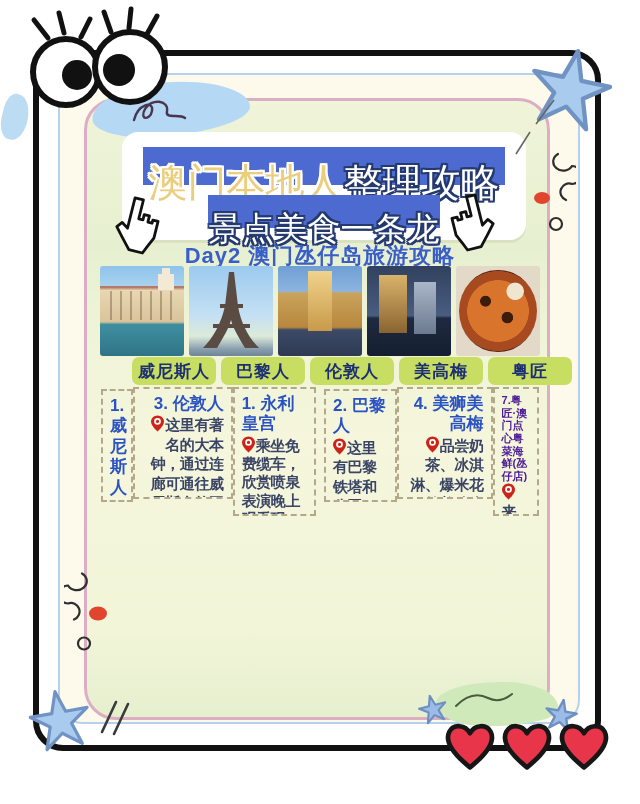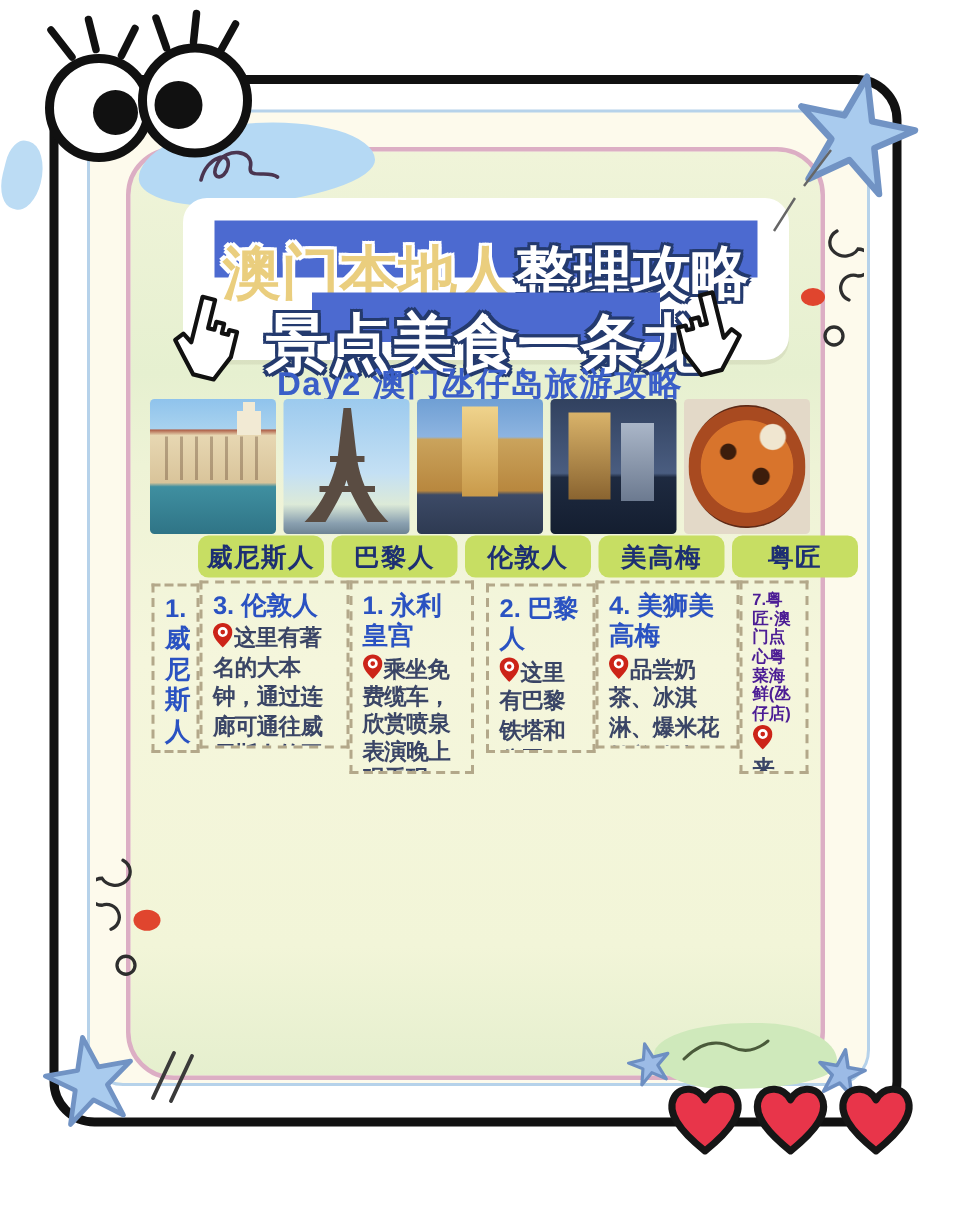--- a/index.html
+++ b/index.html
@@ -12,23 +12,23 @@
   .bluerect{left:58px;top:73px;width:518px;height:647px;border:2px solid #b6d2ea;border-radius:24px;background:#fdfaec;}
   .panel{left:84px;top:98px;width:460px;height:616px;border:3px solid #dcaec4;border-radius:32px;
          background:linear-gradient(180deg,#f0f4d9 0%,#e6f0d0 24%,#eef3d6 34%,#f5f6dc 55%,#f2f5d8 86%,#e5efce 100%);}
 
   
   .card{left:122px;top:132px;width:404px;height:108px;background:#fff;border-radius:16px;
         box-shadow:0 3px 0 rgba(120,120,90,.12);}
   .banner{position:absolute;background:#4c6ad0;display:flex;align-items:center;justify-content:center;overflow:visible;}
   .banner1{left:21px;top:15px;width:362px;height:38px;}
   .banner2{left:86px;top:63px;width:232px;height:33px;}
-  .bt{font-weight:700;line-height:.95;white-space:nowrap;letter-spacing:0px;margin-top:34px;}
+  .bt{font-weight:400;line-height:.95;white-space:nowrap;letter-spacing:0px;margin-top:34px;}
   .bt1{font-size:39px;}
-  .bt2{font-size:42px;text-align:center;}
+  .bt2{font-size:33px;text-align:center;}
   .t-yellow{color:#eace7e;text-shadow:-2px -2px 0 #fff,2px -2px 0 #fff,-2px 2px 0 #fff,2px 2px 0 #fff,-2px 0 0 #fff,2px 0 0 #fff,0 -2px 0 #fff,0 2px 0 #fff;}
   .t-white{color:#ffffff;text-shadow:-2px -2px 0 #243a6e,2px -2px 0 #243a6e,-2px 2px 0 #243a6e,2px 2px 0 #243a6e,-2px 0 0 #243a6e,2px 0 0 #243a6e,0 -2px 0 #243a6e,0 2px 0 #243a6e;}
 
   .dayline{left:120px;top:241px;width:400px;text-align:center;font-size:22px;font-weight:800;color:#3a5ec8;letter-spacing:1px;}
 
   
   .gallery{left:100px;top:266px;width:440px;height:90px;display:flex;gap:5px;}
   .photo{flex:1;border-radius:3px;overflow:hidden;position:relative;background:#9cc;}
   .ph-venetian{background:linear-gradient(180deg,#8fc3ec 0%,#a8d2ee 22%,#b0624a 23%,#e7d7b2 27%,#d9c49a 62%,#3f8fa0 65%,#2f7486 100%);}
   .ph-venetian::before{content:"";position:absolute;left:12%;top:28%;width:76%;height:32%;
@@ -49,21 +49,21 @@
   
   .labels{left:100px;top:357px;width:440px;height:28px;display:flex;gap:5px;padding-left:32px;}
   .pill{flex:1;background:#c7de63;border-radius:7px;display:flex;align-items:center;justify-content:center;
         font-size:17px;font-weight:800;color:#1d2f72;letter-spacing:1px;white-space:nowrap;}
 
   
   .secwrap{left:101px;top:389px;width:438px;display:grid;grid-template-columns:1fr 1fr;column-gap:8px;}
   .col{display:flex;}
   .cell{border:2px dashed #b3a88a;padding:5px 7px 4px 7px;overflow:hidden;}
   .cell + .cell{margin-top:-2px;}
-  .c1{height:100px;} .c2{height:99px;} .c3{height:116px;}
+  .c1{height:100px;} .c2{height:99px;text-align:right;} .c3{height:116px;}
   .sec-h{font-size:17px;font-weight:800;color:#2a52c2;line-height:1.2;letter-spacing:0px;}
   .sec-h.red{color:#4c1d95;font-size:11px;line-height:1.15;}
   .sec-b{font-size:15px;font-weight:600;color:#3a4566;line-height:1.3;letter-spacing:-0.4px;margin-top:1px;}
   .c3 .sec-b{line-height:1.22;}
   .pin{display:inline-block;width:13px;height:17px;vertical-align:-2px;margin-right:1px;}
 
   
   .blob-blue{left:92px;top:82px;width:158px;height:54px;background:#b5d9f4;border-radius:48% 52% 60% 40%/60% 55% 45% 40%;transform:rotate(-4deg);}
   .blob-blue-edge{left:2px;top:94px;width:26px;height:46px;background:#bcdcf4;border-radius:40% 60% 50% 50%;transform:rotate(14deg);}
   .blob-green{left:436px;top:682px;width:122px;height:44px;background:#cfe9bb;border-radius:55% 45% 60% 40%/50% 60% 40% 55%;}

